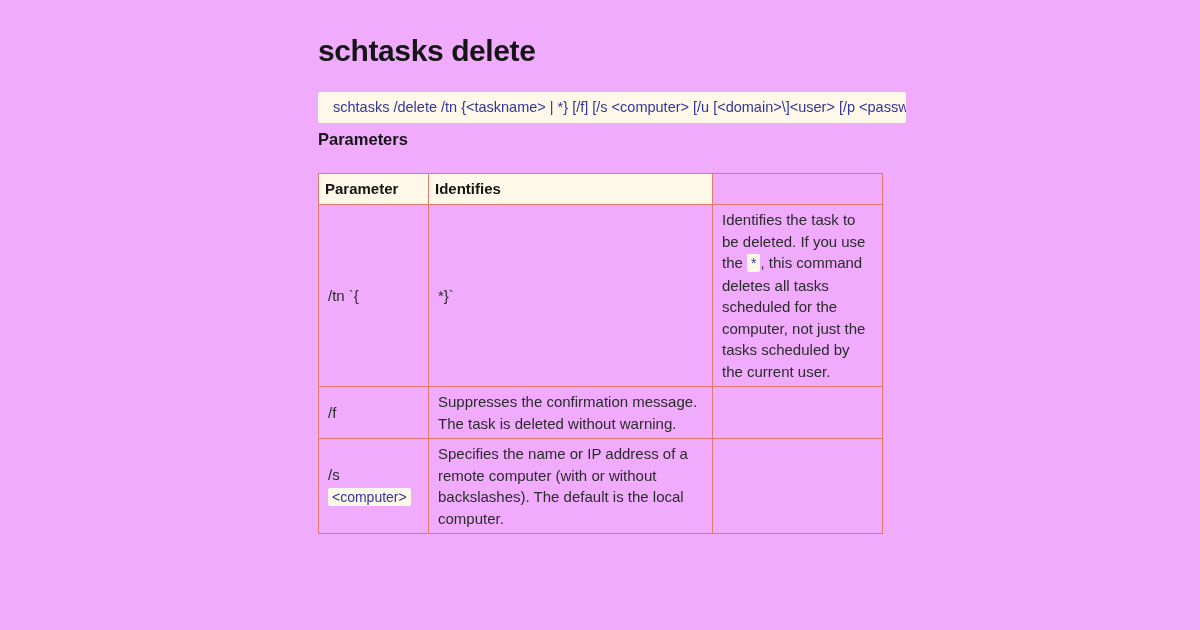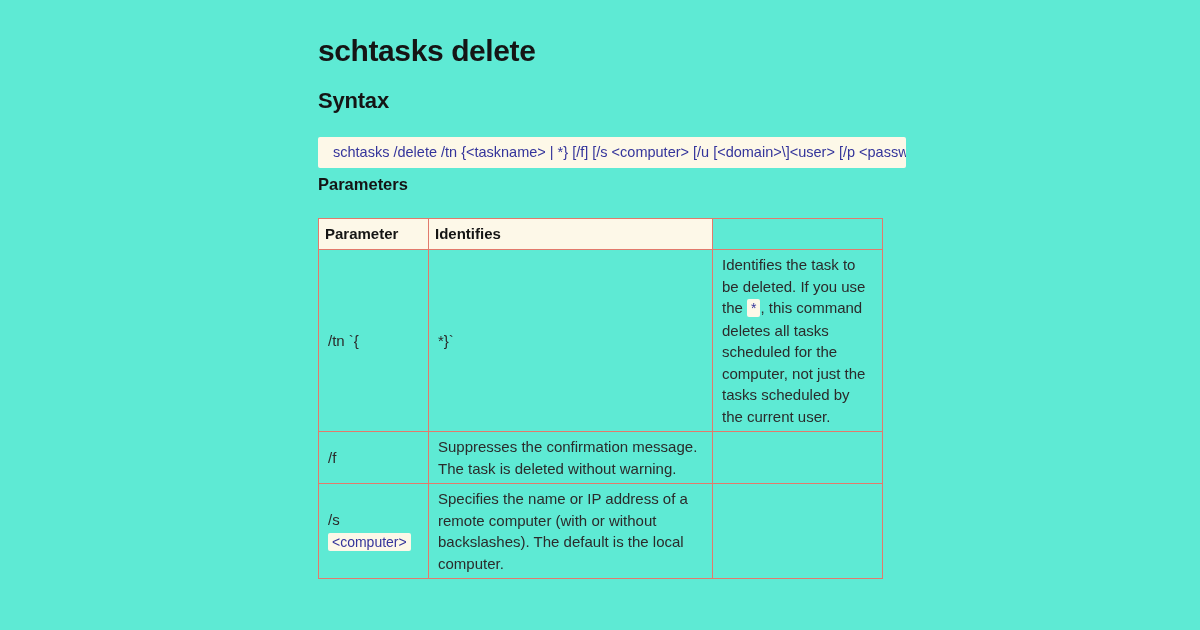--- a/index.html
+++ b/index.html
@@ -7,21 +7,21 @@
   body {
     background: #fdeedd;
     font-family: "Liberation Sans", "DejaVu Sans", sans-serif;
     color: #2b2b2b;
   }
   .page {
     position: relative;
     width: 1200px;
     height: 630px;
     overflow: hidden;
-    background: #5eead4;
+    background: #f0abfc;
   }
   .content {
     width: 564px;
     margin: 0 auto;
   }
   h1.title {
     margin-top: 33px;
     font-size: 30px;
     line-height: 36px;
     font-weight: 700;
@@ -102,21 +102,20 @@
 </style>
 </head>
 <body>
 
 <div class="page">
   <div class="content">
 
     <h1 class="title">schtasks delete</h1>
 
 
-    <h2 class="syntax">Syntax</h2>
 
     <pre class="codeblock">schtasks /delete /tn {&lt;taskname&gt; | *} [/f] [/s &lt;computer&gt; [/u [&lt;domain&gt;\]&lt;user&gt; [/p &lt;password&gt;]]]</pre>
 
     <h3 class="params">Parameters</h3>
 
     <table class="param-table">
       <colgroup>
           <col class="c1">
           <col class="c2">
           <col class="c3">

